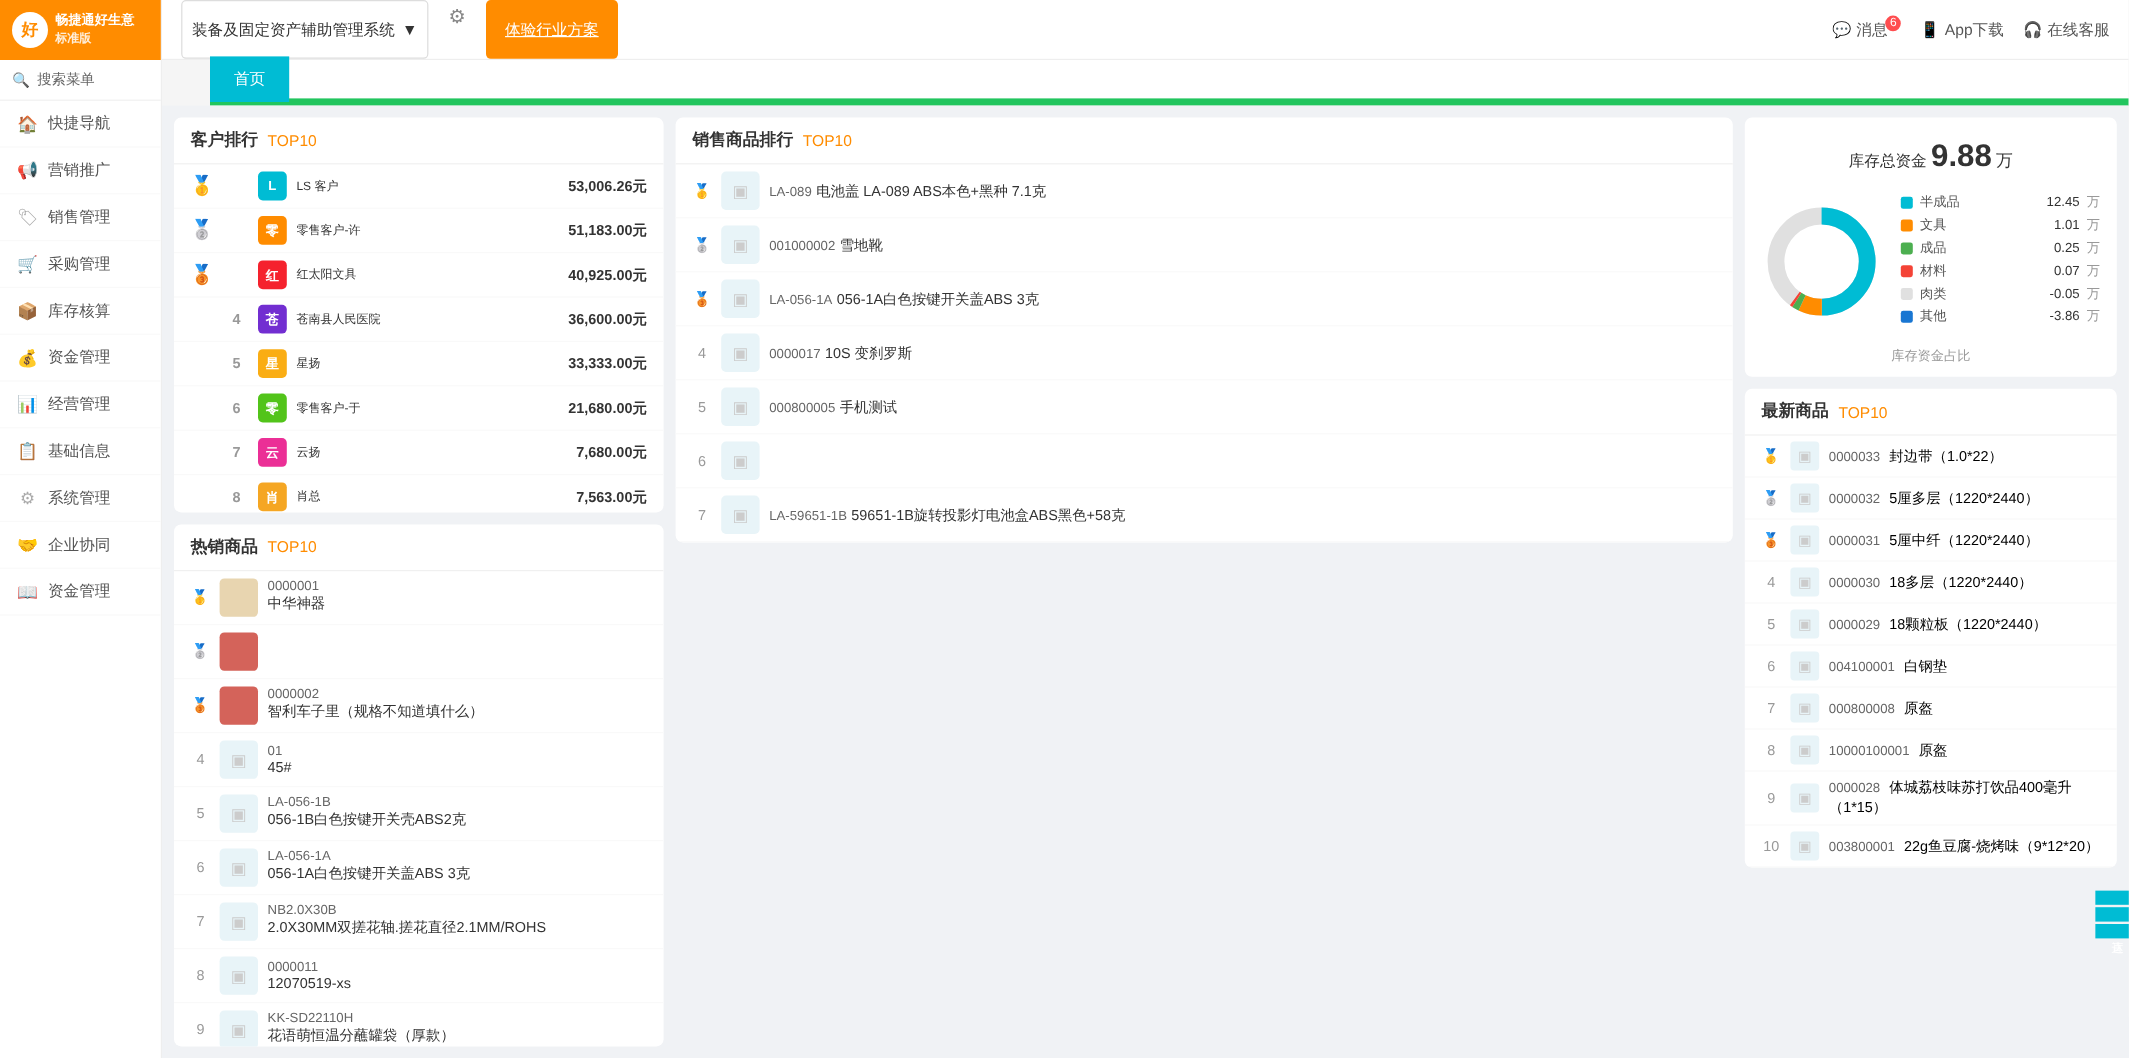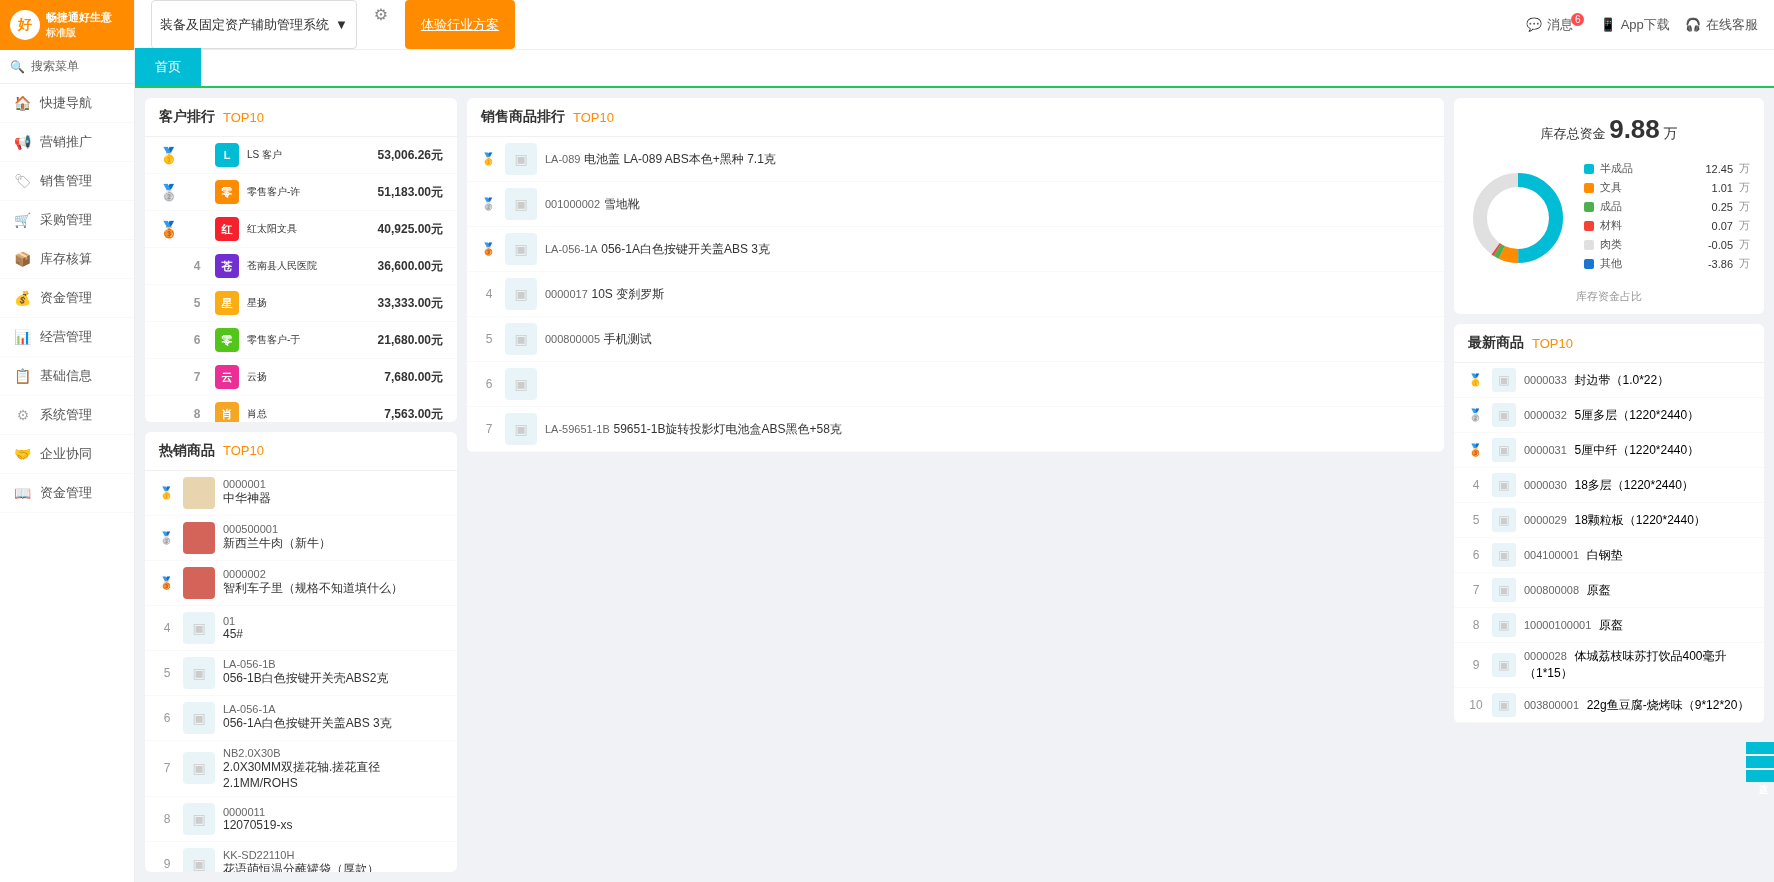--- a/index.html
+++ b/index.html
@@ -115,24 +115,25 @@
       margin-top: -10px;
       vertical-align: top;
     }
     .header-right-item { display: flex; align-items: center; gap: 4px; cursor: pointer; }
 
     
     .page-tabs {
       background: #fff;
       height: 38px;
       display: flex;
-      align-items: flex-end;
-      border-bottom: 2px solid #22c55e;
+      align-items: center;
+      border-bottom: 6px solid #22c55e;
       flex-shrink: 0;
       padding: 0;
+      margin-left: 40px;
     }
     .tab-item {
       padding: 0 20px;
       height: 38px;
       line-height: 38px;
       cursor: pointer;
       font-size: 13px;
       color: #333;
     }
     .tab-item.active {
@@ -145,21 +146,21 @@
       flex: 1;
       overflow-y: auto;
       background: #f0f2f5;
       display: flex;
       gap: 10px;
       padding: 10px;
     }
 
     
     .left-col {
-      width: 312px;
+      width: 408px;
       flex-shrink: 0;
       display: flex;
       flex-direction: column;
       gap: 10px;
     }
 
     
     .mid-col {
       flex: 1;
       min-width: 0;
@@ -516,24 +517,20 @@
       <span class="hot-num top1">🥇</span>
       <div class="hot-img" style="background:#e8d5b0"></div>
       <div class="hot-info">
         <div class="hot-code">0000001</div>
         <div class="hot-name">中华神器</div>
       </div>
     </div>
             <div class="hot-item">
       <span class="hot-num top2">🥈</span>
       <div class="hot-img" style="background:#d4635a"></div>
-      <div class="hot-info">
-        <div class="hot-code">000500001</div>
-        <div class="hot-name">新西兰牛肉（新牛）</div>
-      </div>
     </div>
             <div class="hot-item">
       <span class="hot-num top3">🥉</span>
       <div class="hot-img" style="background:#d4635a"></div>
       <div class="hot-info">
         <div class="hot-code">0000002</div>
         <div class="hot-name">智利车子里（规格不知道填什么）</div>
       </div>
     </div>
             <div class="hot-item">

